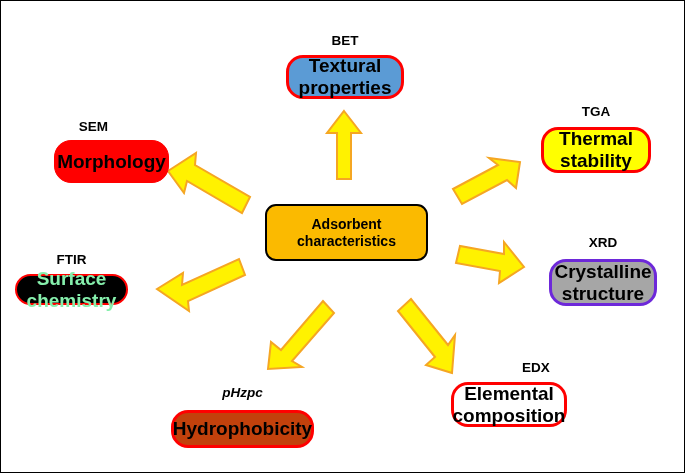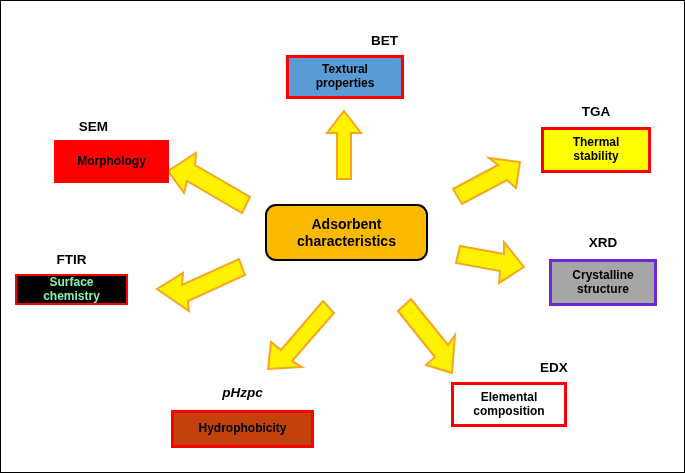--- a/index.html
+++ b/index.html
@@ -18,24 +18,25 @@
     font-family: "Liberation Sans", sans-serif;
   }
   .node {
     position: absolute;
     box-sizing: border-box;
     display: flex;
     align-items: center;
     justify-content: center;
     text-align: center;
     font-weight: bold;
-    font-size: 12px;
+    font-size: 19px;
     line-height: 1.15;
     color: #000000;
     white-space: pre-line;
+    border-radius: 17px;
   }
   .caption {
     position: absolute;
     font-weight: bold;
     font-size: 13.5px;
     color: #000000;
     text-align: center;
     white-space: nowrap;
   }
 
@@ -53,21 +54,21 @@
 
   
   #node-bet {
     left: 285px;
     top: 54px;
     width: 118px;
     height: 44px;
     background: #5B9BD5;
     border: 3px solid #FF0000;
   }
-  #cap-bet { left: 279px; top: 32px; width: 118px; text-align: right; }
+  #cap-bet { left: 285px; top: 32px; width: 118px; }
 
   
   #node-tga {
     left: 540px;
     top: 126px;
     width: 110px;
     height: 46px;
     background: #FFFF00;
     border: 3px solid #FF0000;
   }
@@ -86,21 +87,21 @@
 
   
   #node-edx {
     left: 450px;
     top: 381px;
     width: 116px;
     height: 45px;
     background: #FFFFFF;
     border: 3px solid #FF0000;
   }
-  #cap-edx { left: 452px; top: 359px; width: 116px; padding-left: 43px; }
+  #cap-edx { left: 434px; top: 359px; width: 116px; padding-left: 43px; }
 
   
   #node-phzpc {
     left: 170px;
     top: 409px;
     width: 143px;
     height: 38px;
     background: #c2410c;
     border: 3px solid #FF0000;
   }

